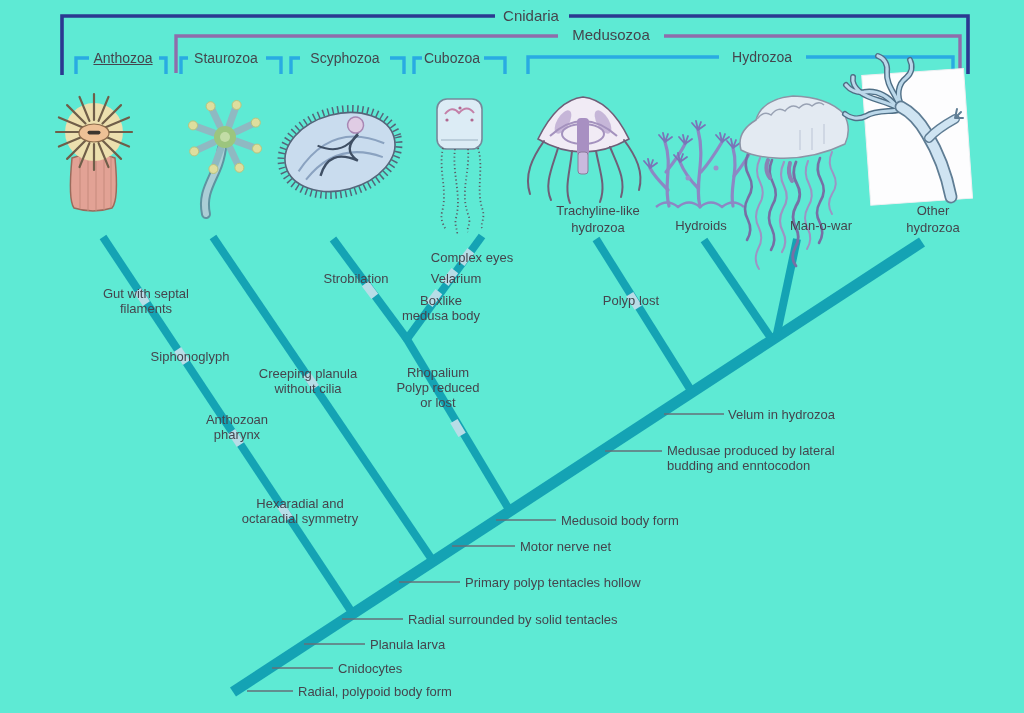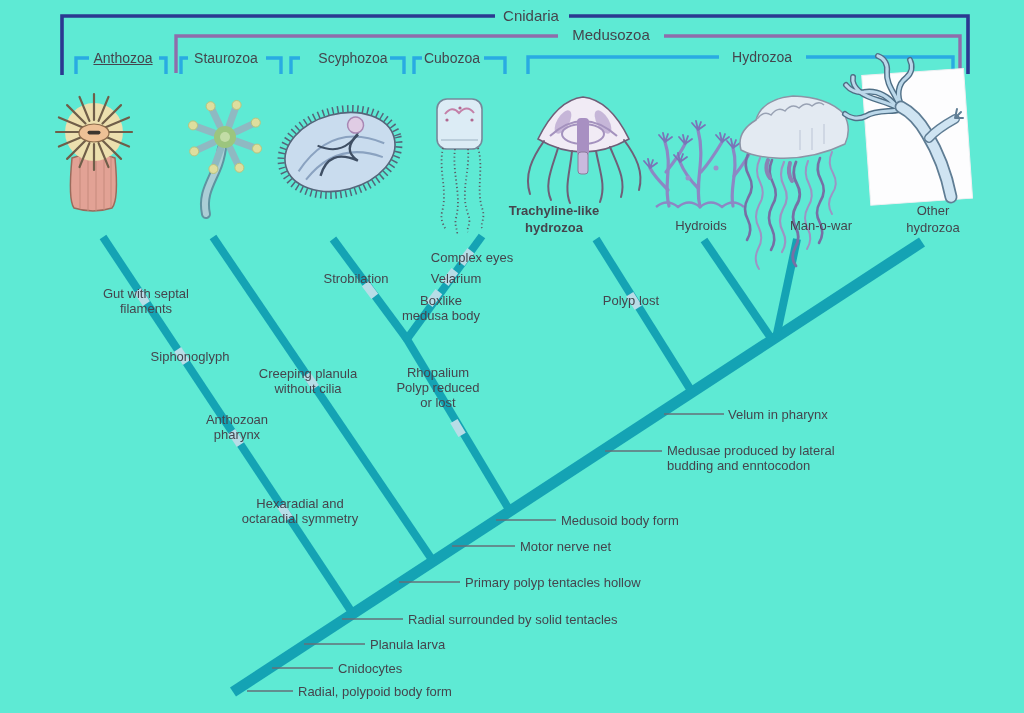--- a/index.html
+++ b/index.html
@@ -220,25 +220,25 @@
         <path d="M929,138 C937,129 946,124 955,119" stroke="#cfe4f2" stroke-width="7"></path>
         <path d="M955,118 l6,-6 M955,118 l8,0 M955,118 l2,-9" stroke="#5f7d94" stroke-width="2"></path>
       </g>
     </g>
   </svg>
 
   <div class="lbl lc bk2" style="left:531px;top:8px;">Cnidaria</div>
   <div class="lbl lc bk2" style="left:611px;top:27px;">Medusozoa</div>
   <div class="lbl lc bk" style="left:123px;top:50px;text-decoration:underline;">Anthozoa</div>
   <div class="lbl lc bk" style="left:226px;top:50px;">Staurozoa</div>
-  <div class="lbl lc bk" style="left:345px;top:50px;margin-left:8px;">Scyphozoa</div>
+  <div class="lbl lc bk" style="left:345px;top:50px;">Scyphozoa</div>
   <div class="lbl lc bk" style="left:452px;top:50px;">Cubozoa</div>
   <div class="lbl lc bk" style="left:762px;top:49px;">Hydrozoa</div>
 
-  <div class="lbl lc tx2" style="left:554px;top:202px;font-weight:bold;">Trachyline-like
+  <div class="lbl lc tx2" style="left:598px;top:202px;">Trachyline-like
 hydrozoa</div>
   <div class="lbl lc" style="left:701px;top:218px;">Hydroids</div>
   <div class="lbl lc" style="left:821px;top:218px;">Man-o-war</div>
   <div class="lbl lc tx2" style="left:933px;top:202px;">Other
 hydrozoa</div>
 
   <div class="lbl lc" style="left:146px;top:286px;">Gut with septal
 filaments</div>
   <div class="lbl lc" style="left:190px;top:349px;">Siphonoglyph</div>
   <div class="lbl lc" style="left:237px;top:412px;">Anthozoan
@@ -250,21 +250,21 @@
   <div class="lbl lc" style="left:356px;top:271px;">Strobilation</div>
   <div class="lbl lc" style="left:472px;top:250px;">Complex eyes</div>
   <div class="lbl lc" style="left:456px;top:271px;">Velarium</div>
   <div class="lbl lc" style="left:441px;top:293px;">Boxlike
 medusa body</div>
   <div class="lbl lc" style="left:438px;top:365px;">Rhopalium
 Polyp reduced
 or lost</div>
   <div class="lbl lc" style="left:631px;top:293px;">Polyp lost</div>
 
-  <div class="lbl ll" style="left:728px;top:414px;">Velum in pharynx</div>
+  <div class="lbl ll" style="left:728px;top:414px;">Velum in hydrozoa</div>
   <div class="lbl lt" style="left:667px;top:443px;">Medusae produced by lateral
 budding and enntocodon</div>
   <div class="lbl ll" style="left:561px;top:520px;">Medusoid body form</div>
   <div class="lbl ll" style="left:520px;top:546px;">Motor nerve net</div>
   <div class="lbl ll" style="left:465px;top:582px;">Primary polyp tentacles hollow</div>
   <div class="lbl ll" style="left:408px;top:619px;">Radial surrounded by solid tentacles</div>
   <div class="lbl ll" style="left:370px;top:644px;">Planula larva</div>
   <div class="lbl ll" style="left:338px;top:668px;">Cnidocytes</div>
   <div class="lbl ll" style="left:298px;top:691px;">Radial, polypoid body form</div>
 

